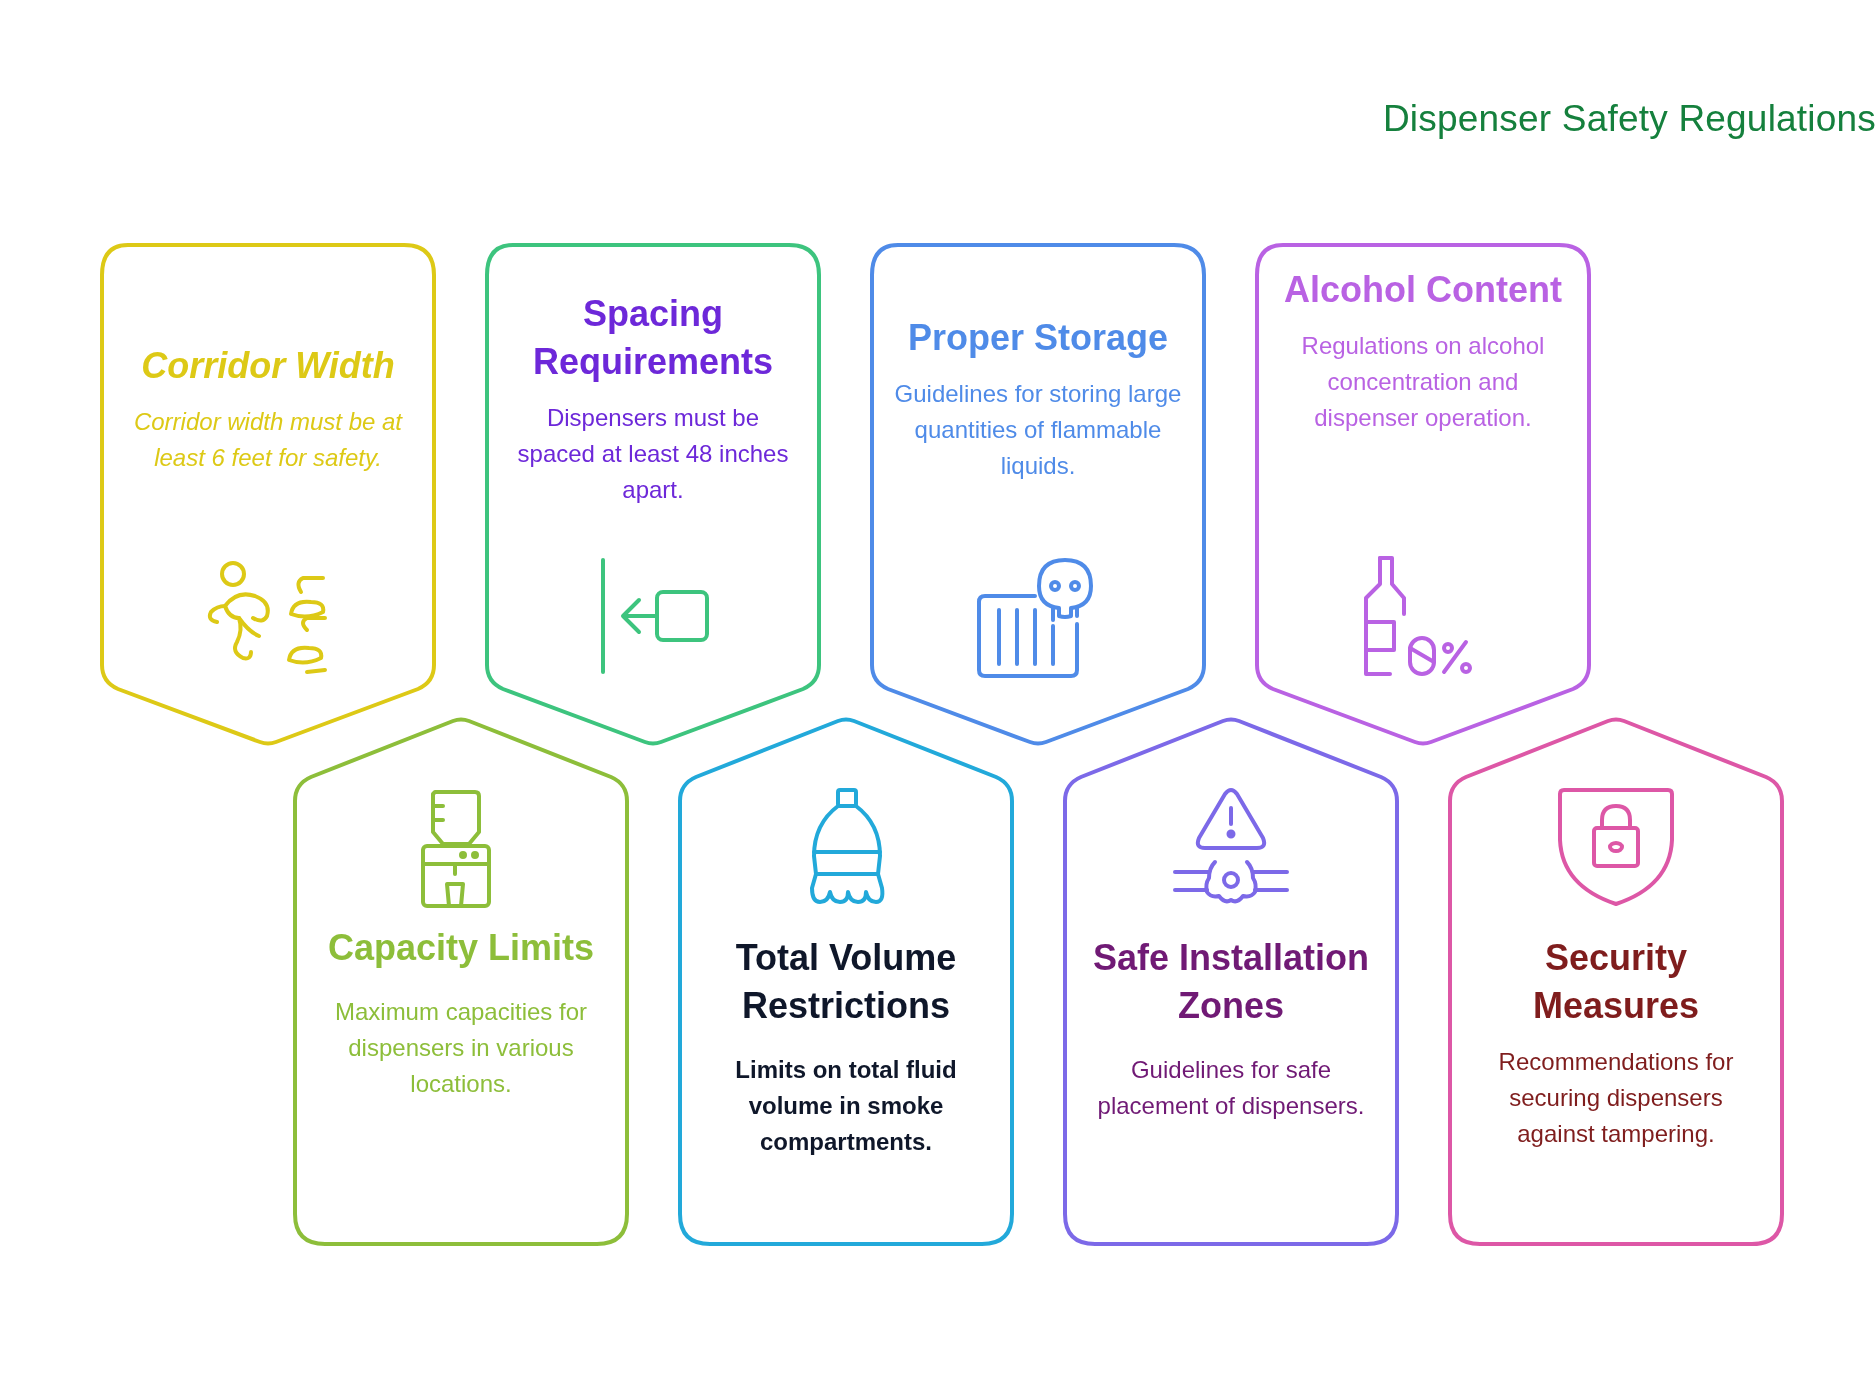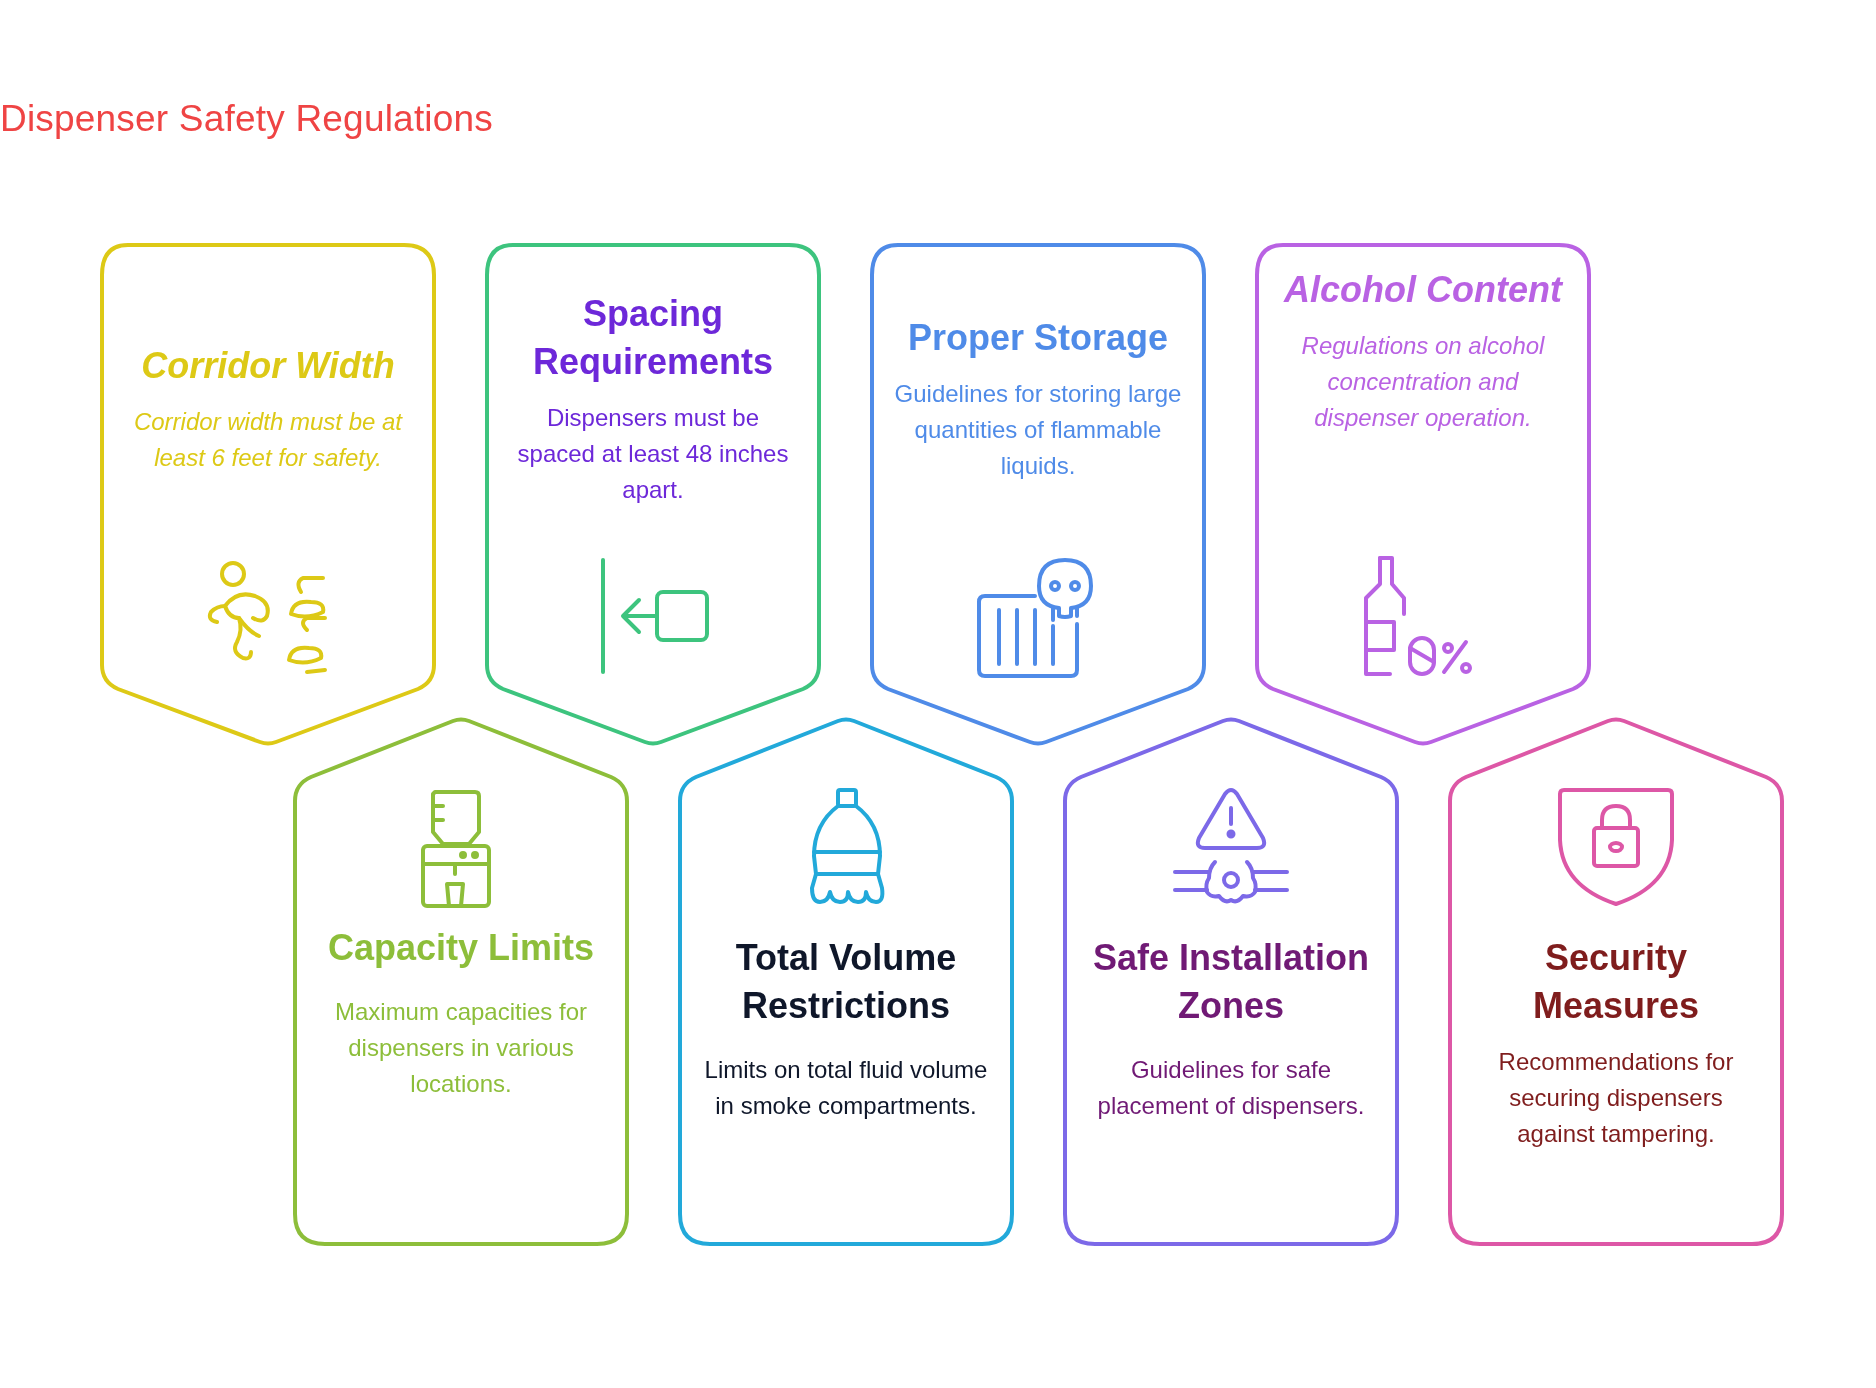--- a/index.html
+++ b/index.html
@@ -1,19 +1,19 @@
 <!DOCTYPE html>
 <html><head>
 <meta charset="utf-8">
 <style>
   html, body { margin: 0; padding: 0; background: #ffffff; }
   body { width: 1876px; height: 1388px; position: relative; overflow: hidden;
          font-family: "Liberation Sans", "DejaVu Sans", sans-serif; }
-  .title { position: absolute; left: 0; width: 1876px; top: 98px; text-align: left;
-           font-size: 37px; color: #ef4444; letter-spacing: 0.2px; }
+  .title { position: absolute; left: 0; width: 1876px; top: 98px; text-align: right;
+           font-size: 37px; color: #15803d; letter-spacing: 0.2px; }
   .card { position: absolute; width: 340px; }
   .card svg.frame { position: absolute; left: 0; top: 0; overflow: visible; }
   .content { position: absolute; left: 0; width: 340px; text-align: center; }
   .heading { font-weight: bold; font-size: 36px; line-height: 48px; margin: 0 auto; width: 300px; }
   .desc { font-size: 24px; line-height: 36px; margin: 14px auto 0; width: 290px; }
   .icon { position: absolute; left: 0; width: 340px; display: flex; justify-content: center; }
   .icon svg { overflow: visible; }
 </style>
 </head>
 <body>
@@ -82,21 +82,21 @@
       <circle cx="82" cy="30" r="4"></circle>
       <circle cx="102" cy="30" r="4"></circle>
     </svg>
   </div>
 </div>
 
 <div class="card" style="left:1253px; top:242px; height:505px; color:#B962E3;">
   <svg class="frame" width="340" height="505" viewBox="0 0 340 505">
     <path d="M 30 3 L 306 3 Q 336 3 336 33 L 336 423 Q 336 440 320 447 L 178 500 Q 170 503 162 500 L 20 447 Q 4 440 4 423 L 4 33 Q 4 3 30 3 Z" fill="none" stroke="#B962E3" stroke-width="4"></path>
   </svg>
-  <div class="content" style="top:24px;font-style:italic;">
+  <div class="content" style="top:24px;">
     <div class="heading">Alcohol Content</div>
     <div class="desc">Regulations on alcohol concentration and dispenser operation.</div>
   </div>
   <div class="icon" style="top:314px;">
     <svg width="130" height="122" viewBox="0 0 130 122" fill="none" stroke="#B962E3" stroke-width="4" stroke-linecap="round" stroke-linejoin="round">
       <path d="M 22 2 L 34 2 L 34 28 L 46 42 L 46 58"></path>
       <path d="M 22 2 L 22 28 L 8 42 L 8 118 L 32 118"></path>
       <rect x="8" y="66" width="28" height="28"></rect>
       <rect x="52" y="82" width="24" height="36" rx="12"></rect>
       <line x1="52" y1="92" x2="76" y2="106"></line>
@@ -137,21 +137,21 @@
   <div class="icon" style="top:72px;">
     <svg width="80" height="120" viewBox="0 0 80 120" fill="none" stroke="#22A9DA" stroke-width="4" stroke-linecap="round" stroke-linejoin="round">
       <rect x="32" y="2" width="18" height="16" rx="2"></rect>
       <path d="M 32 18 Q 8 36 8 68 L 10 86 L 6 100 Q 6 114 14 114 Q 22 114 24 104 Q 26 114 34 114 Q 42 114 42 104 Q 44 114 52 114 Q 60 114 60 104 Q 62 114 70 114 Q 78 114 76 100 L 72 86 L 74 68 Q 74 36 50 18"></path>
       <line x1="8" y1="64" x2="74" y2="64"></line>
       <line x1="10" y1="86" x2="72" y2="86"></line>
     </svg>
   </div>
   <div class="content" style="top:218px;">
     <div class="heading">Total Volume Restrictions</div>
-    <div class="desc" style="margin-top:22px;">Limits on total fluid volume in smoke compartments.</div>
+    <div class="desc" style="margin-top:22px;font-weight:bold;">Limits on total fluid volume in smoke compartments.</div>
   </div>
 </div>
 
 <div class="card" style="left:1061px; top:716px; height:532px; color:#701a75;">
   <svg class="frame" width="340" height="532" viewBox="0 0 340 532">
     <path d="M 4 85 Q 4 68 20 61 L 162 5 Q 170 2 178 5 L 320 61 Q 336 68 336 85 L 336 498 Q 336 528 306 528 L 34 528 Q 4 528 4 498 Z" fill="none" stroke="#7C69E8" stroke-width="4"></path>
   </svg>
   <div class="icon" style="top:72px;">
     <svg width="120" height="120" viewBox="0 0 120 120" fill="none" stroke="#7C69E8" stroke-width="4" stroke-linecap="round" stroke-linejoin="round">
       <path d="M 54 6 Q 60 -2 66 6 L 92 50 Q 96 60 86 60 L 34 60 Q 24 60 28 50 Z"></path>

